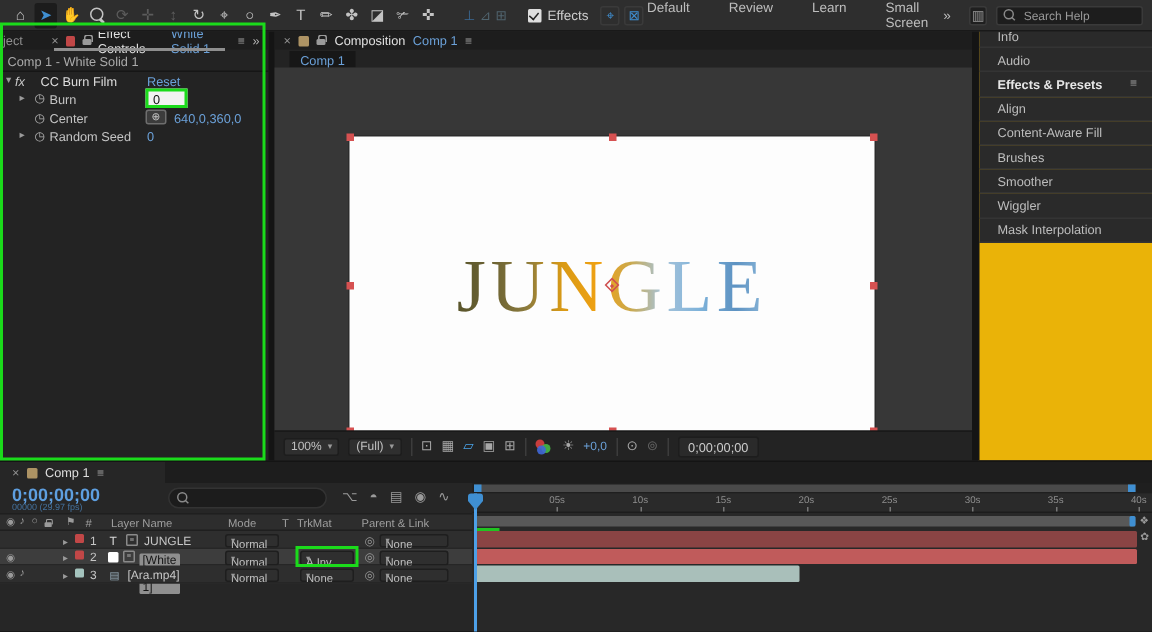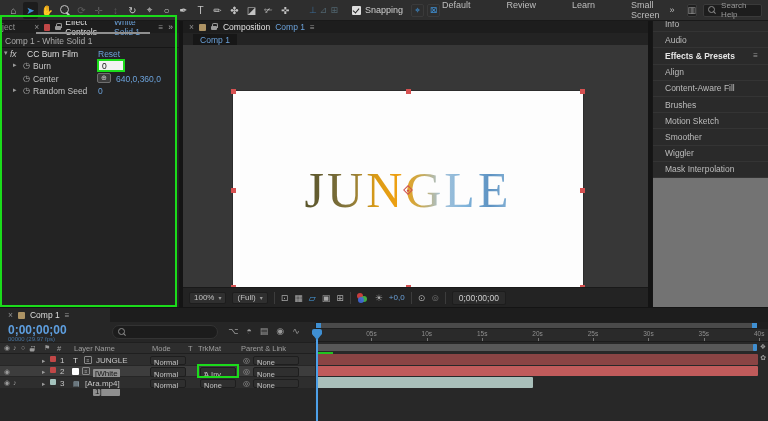--- a/index.html
+++ b/index.html
@@ -25,21 +25,21 @@
   .axis { font-size:9px; color:#50646e; }
   .axis.first { color:#3b6a96; }
   #snap-wrap { display:flex; align-items:center; gap:4px; margin-left:12px; }
   .checkbox { width:9px; height:9px; background:#dedede; border-radius:1px; position:relative; }
   .checkbox::after { content:""; position:absolute; left:2px; top:1px; width:3px; height:5px;
     border:solid #222; border-width:0 1.6px 1.6px 0; transform:rotate(40deg); }
   #snap-label { font-size:9px; color:#cfcfcf; }
   #snap-icons { display:flex; gap:3px; margin-left:6px; }
   .snapic { font-size:9px; color:#3f8fd2; border:1px solid #3a3a3a; border-radius:2px;
     width:13px; height:13px; display:flex; align-items:center; justify-content:center; }
-  #workspaces { display:flex; gap:36px; margin-left:auto; margin-right:8px; }
+  #workspaces { display:flex; gap:26px; margin-left:auto; margin-right:8px; }
   .ws { font-size:9px; color:#bdbdbd; }
   #ws-overflow { font-size:9px; color:#bdbdbd; margin-right:10px; }
   #ws-icon { font-size:9px; color:#9a9a9a; background:#1f1f1f; border:1px solid #3a3a3a;
     border-radius:2px; width:14px; height:13px; display:flex; align-items:center;
     justify-content:center; margin-right:4px; }
   #help-search { width:110px; height:13px; background:#1d1d1d; border:1px solid #3a3a3a;
     border-radius:2px; display:flex; align-items:center; gap:4px; padding:0 4px; }
   .i-mag-s { position:relative; width:9px; height:9px; flex:0 0 auto; }
   .i-mag-s::before { content:""; width:5px; height:5px; border:1px solid #8a8a8a;
     border-radius:50%; position:absolute; left:0; top:0; }
@@ -112,21 +112,21 @@
   #rgb-dots i { position:absolute; width:6px; height:6px; border-radius:50%; opacity:.9; }
   #rgb-dots i:nth-child(1){ background:#d84040; left:0; top:0; }
   #rgb-dots i:nth-child(2){ background:#46b846; left:4px; top:3px; }
   #rgb-dots i:nth-child(3){ background:#4068d8; left:1px; top:4px; }
   #exposure-val { font-size:8px; color:#6ba1d9; }
   #comp-timecode { font-size:8.5px; color:#cdcdcd; background:#2a2a2a; border:1px solid #1d1d1d;
     border-radius:2px; padding:1px 6px; }
   .dim { opacity:.45; }
 
   
-  #sidebar { position:absolute; left:652px; top:16px; width:116px; height:291px; background:#737373;
+  #sidebar { position:absolute; left:652px; top:16px; width:116px; height:291px; background:#eab308;
     border-left:1px solid #161616; }
   .side-row { height:16.2px; display:flex; align-items:center; justify-content:space-between;
     padding:0 10px 0 12px; border-bottom:1px solid #343434; background:#2a2a2a; }
   .side-row span.side-label { font-size:8.5px; color:#bdbdbd; }
   .side-row.active span.side-label { color:#e6e6e6; font-weight:bold; }
 
   
   #timeline { position:absolute; left:0; top:307px; width:768px; height:114px; background:#262626;
     border-top:1px solid #141414; }
   #tl-tabs { height:14px; }
@@ -205,21 +205,21 @@
       <span class="tool">✃</span>
       <span class="tool">✜</span>
     </span>
   <span id="axis-icons">
       <span class="axis first">⊥</span>
       <span class="axis">⊿</span>
       <span class="axis">⊞</span>
     </span>
   <span id="snap-wrap">
     <span class="checkbox"></span>
-    <span id="snap-label">Snapping</span>
+    <span id="snap-label">Effects</span>
   </span>
   <span id="snap-icons">
       <span class="snapic">⌖</span>
       <span class="snapic">⊠</span>
     </span>
   <span id="workspaces">
       <span class="ws">Default</span>
       <span class="ws">Review</span>
       <span class="ws">Learn</span>
       <span class="ws">Small Screen</span>
@@ -350,23 +350,20 @@
       <span class="menu-glyph">≡</span>
     </div>
     <div class="side-row">
       <span class="side-label">Align</span>
     </div>
     <div class="side-row">
       <span class="side-label">Content-Aware Fill</span>
     </div>
     <div class="side-row">
       <span class="side-label">Brushes</span>
-    </div>
-    <div class="side-row">
-      <span class="side-label">Motion Sketch</span>
     </div>
     <div class="side-row">
       <span class="side-label">Smoother</span>
     </div>
     <div class="side-row">
       <span class="side-label">Wiggler</span>
     </div>
     <div class="side-row">
       <span class="side-label">Mask Interpolation</span>
     </div>

